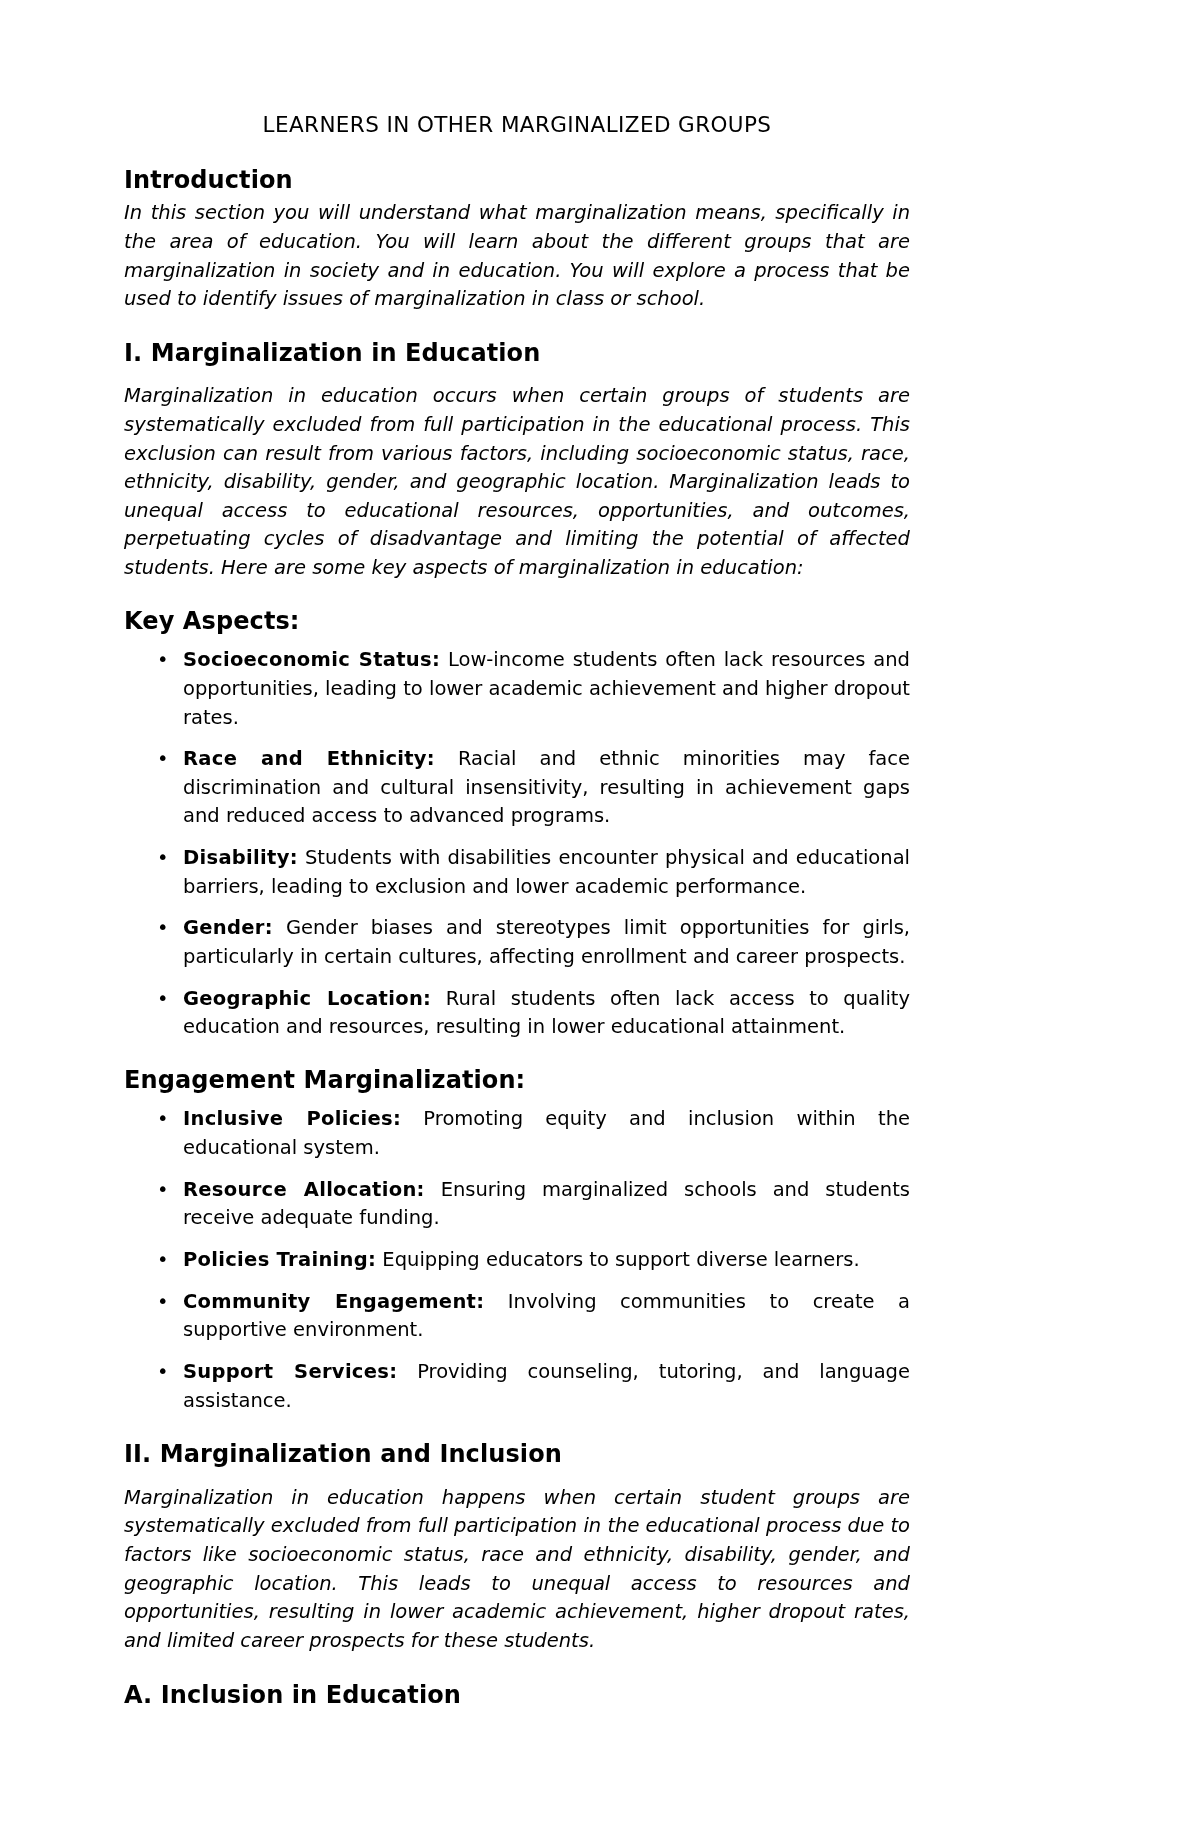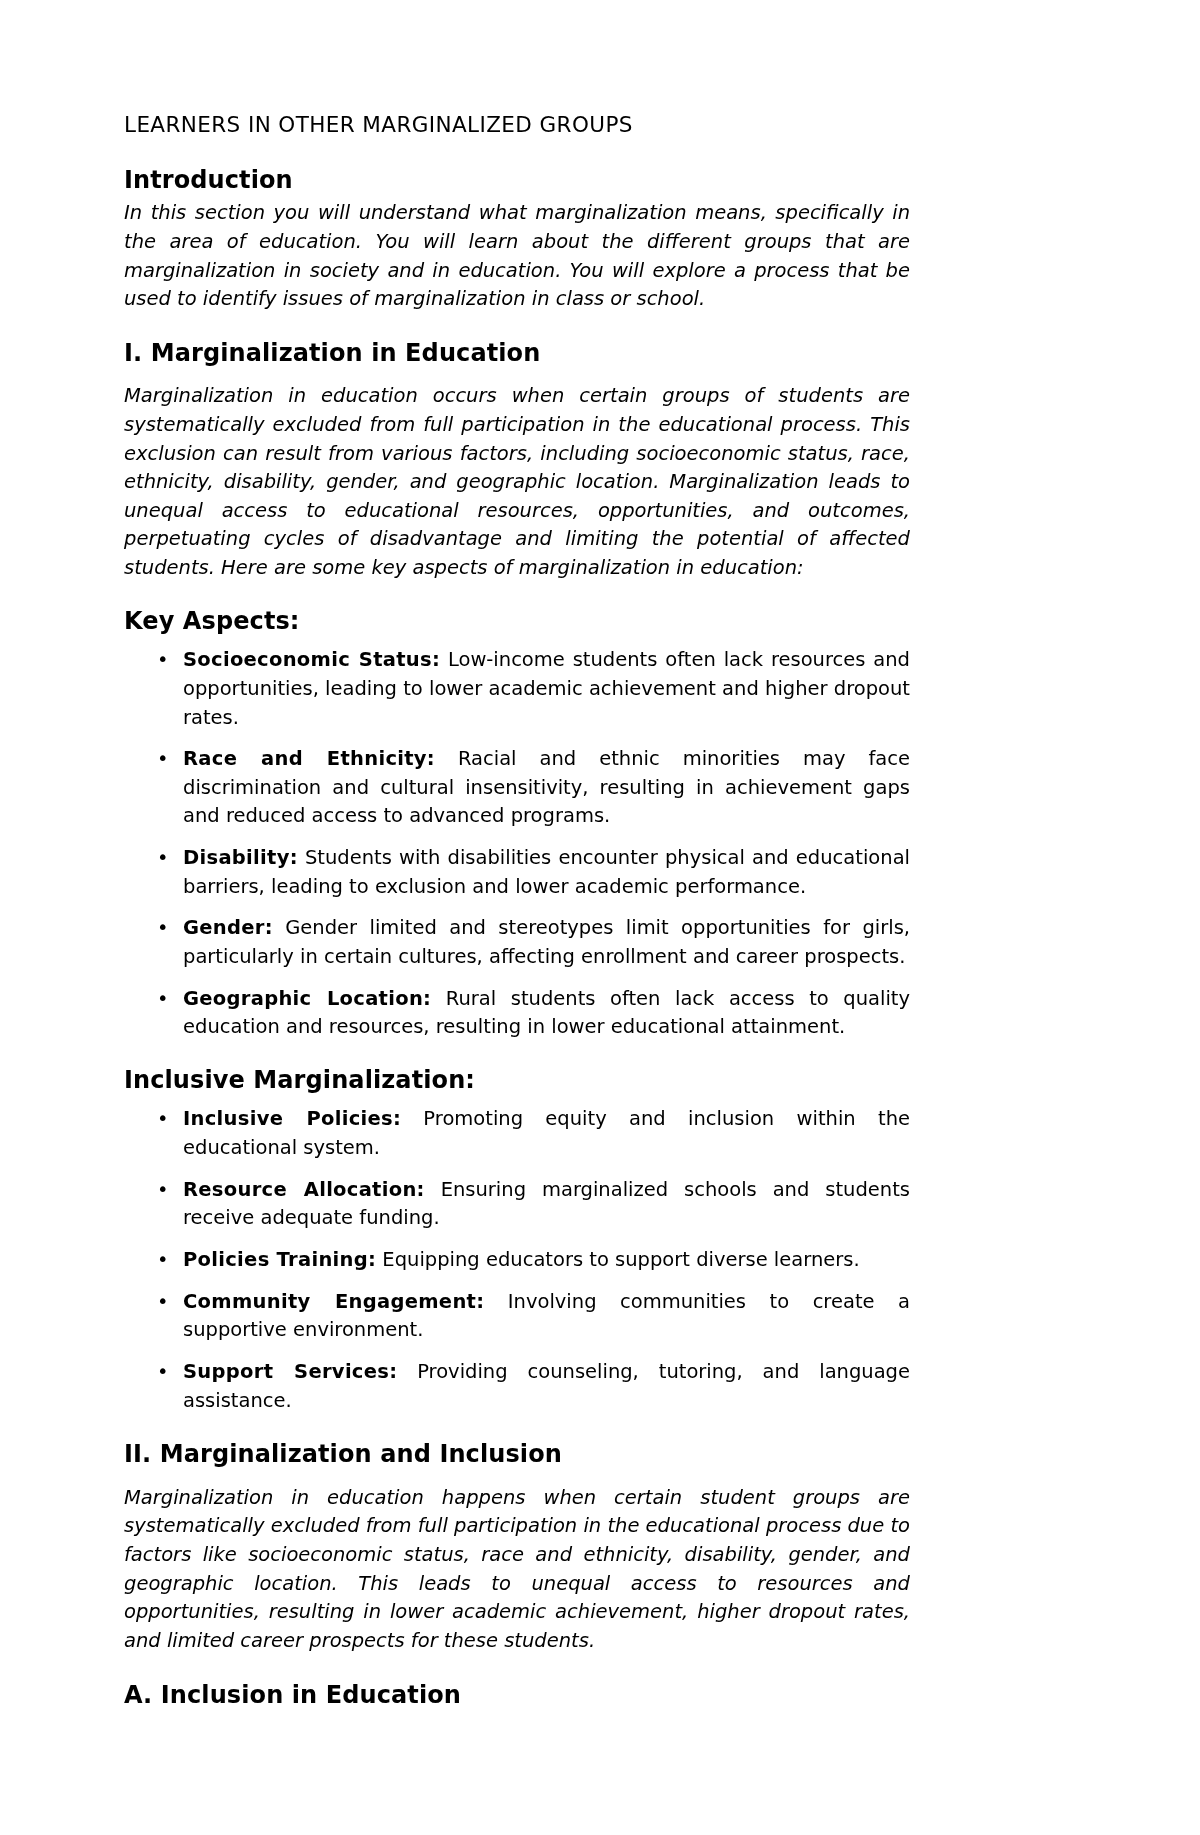--- a/index.html
+++ b/index.html
@@ -20,20 +20,21 @@
     box-sizing: border-box;
     overflow: hidden;
   }
   .content {
     position: absolute;
     left: 124px;
     top: 112px;
     width: 786px;
   }
   .doc-title {
+    text-align: center;
     font-size: 21.5px;
     font-weight: normal;
     letter-spacing: 0.4px;
     margin: 0 0 26px 0;
     line-height: 1.2;
   }
   .heading {
     font-size: 24px;
     font-weight: bold;
     margin: 0 0 3px 0;
@@ -107,25 +108,25 @@
     <div class="heading spaced">I. Marginalization in Education</div>
 
     <p class="body">Marginalization in education occurs when certain groups of students are systematically excluded from full participation in the educational process. This exclusion can result from various factors, including socioeconomic status, race, ethnicity, disability, gender, and geographic location. Marginalization leads to unequal access to educational resources, opportunities, and outcomes, perpetuating cycles of disadvantage and limiting the potential of affected students. Here are some key aspects of marginalization in education:</p>
 
     <div class="heading tight-below">Key Aspects:</div>
 
     <ul class="bullets list-block" id="key-aspects-list">
         <li><span class="dot">•</span><span class="lead">Socioeconomic Status:</span><span> Low-income students often lack resources and opportunities, leading to lower academic achievement and higher dropout rates.</span></li>
         <li><span class="dot">•</span><span class="lead">Race and Ethnicity:</span><span> Racial and ethnic minorities may face discrimination and cultural insensitivity, resulting in achievement gaps and reduced access to advanced programs.</span></li>
         <li><span class="dot">•</span><span class="lead">Disability:</span><span> Students with disabilities encounter physical and educational barriers, leading to exclusion and lower academic performance.</span></li>
-        <li><span class="dot">•</span><span class="lead">Gender:</span><span> Gender limited and stereotypes limit opportunities for girls, particularly in certain cultures, affecting enrollment and career prospects.</span></li>
+        <li><span class="dot">•</span><span class="lead">Gender:</span><span> Gender biases and stereotypes limit opportunities for girls, particularly in certain cultures, affecting enrollment and career prospects.</span></li>
         <li><span class="dot">•</span><span class="lead">Geographic Location:</span><span> Rural students often lack access to quality education and resources, resulting in lower educational attainment.</span></li>
       </ul>
 
-    <div class="heading tight-below">Inclusive Marginalization:</div>
+    <div class="heading tight-below">Engagement Marginalization:</div>
 
     <ul class="bullets list-block" id="addressing-list">
         <li><span class="dot">•</span><span class="lead">Inclusive Policies:</span><span> Promoting equity and inclusion within the educational system.</span></li>
         <li><span class="dot">•</span><span class="lead">Resource Allocation:</span><span> Ensuring marginalized schools and students receive adequate funding.</span></li>
         <li><span class="dot">•</span><span class="lead">Policies Training:</span><span> Equipping educators to support diverse learners.</span></li>
         <li><span class="dot">•</span><span class="lead">Community Engagement:</span><span> Involving communities to create a supportive environment.</span></li>
         <li><span class="dot">•</span><span class="lead">Support Services:</span><span> Providing counseling, tutoring, and language assistance.</span></li>
       </ul>
 
 

